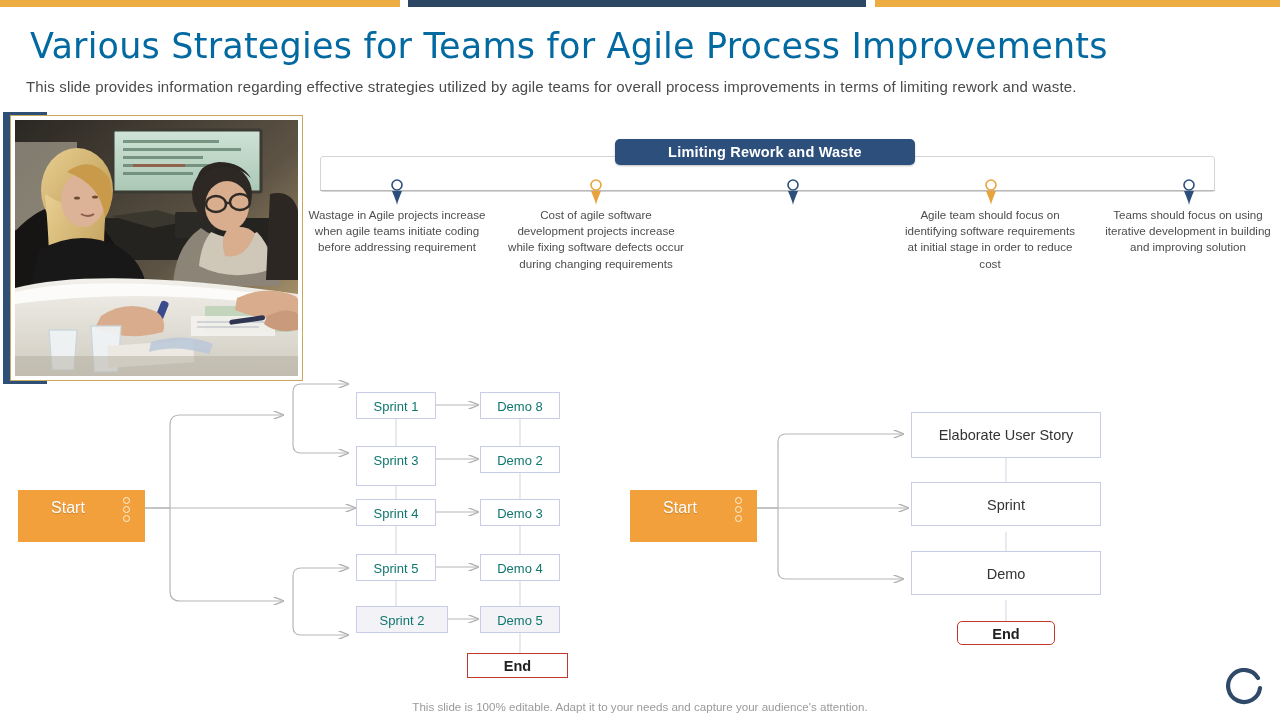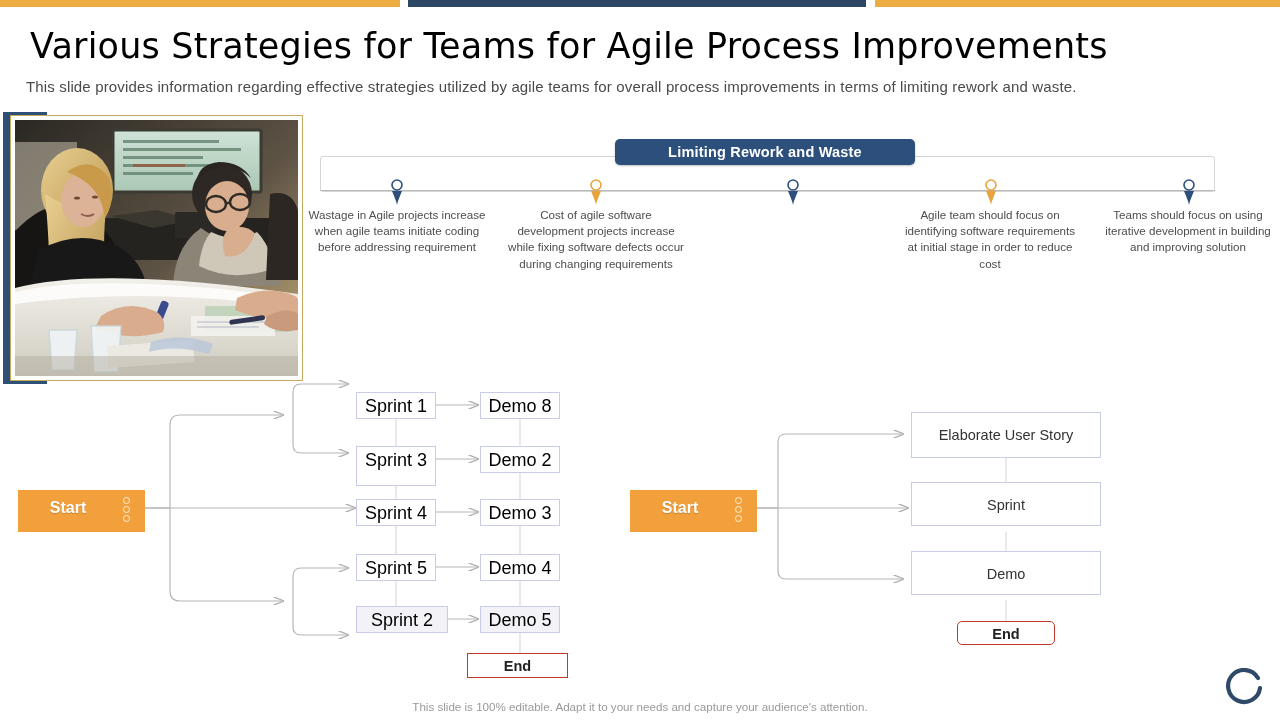--- a/index.html
+++ b/index.html
@@ -13,21 +13,21 @@
   
   .topbar{position:absolute;left:0;top:0;width:1280px;height:7px;}
   .topbar .seg{position:absolute;top:0;height:7px;}
   .seg-l{left:0;width:400px;background:#eead43;}
   .seg-m{left:408px;width:458px;background:#2b4763;height:9px;top:0;}
   .seg-r{left:875px;width:405px;background:#eead43;}
 
   
   .title{
     position:absolute;left:30px;top:24px;width:1120px;
-    font-size:35px;line-height:44px;color:#000000;
+    font-size:35px;line-height:44px;color:#0369a1;
     font-family:"DejaVu Sans","Liberation Sans",sans-serif;
     font-weight:400;letter-spacing:.2px;white-space:nowrap;
   }
   .subtitle{
     position:absolute;left:26px;top:78px;width:1180px;
     font-size:15px;color:#4a4a4a;letter-spacing:.15px;white-space:nowrap;
   }
 
   
   .photo-wrap{position:absolute;left:3px;top:112px;width:300px;height:272px;}
@@ -58,28 +58,28 @@
   .marker svg{display:block;}
   .col{
     position:absolute;top:207px;width:178px;
     font-size:11.6px;line-height:16.2px;color:#4d4d4d;text-align:center;
   }
 
   
   .fc-svg{position:absolute;left:0;top:380px;width:1280px;height:310px;}
   .node{
     position:absolute;background:#fff;border:1px solid #c9cce6;box-sizing:border-box;
-    font-size:18px;color:#000000;text-align:center;
+    font-size:13px;color:#0f766e;text-align:center;
   }
   .node.shaded{background:#f3f3f7;}
   .node span{display:block;}
   .node-lg{font-size:14.5px;color:#333;}
   .start{
-    position:absolute;width:127px;height:42px;background:#f2a03c;
-    color:#fff;font-weight:bold;font-size:16px;box-sizing:border-box;
+    position:absolute;width:127px;height:52px;background:#f2a03c;
+    color:#fff;font-weight:normal;font-size:16px;box-sizing:border-box;
   }
   .start .lbl{position:absolute;left:0;top:0;width:100px;height:36px;line-height:36px;text-align:center;
     text-shadow:0 1px 1px rgba(0,0,0,.18);}
   .start .dots{position:absolute;right:12px;top:7px;width:10px;height:22px;}
   .start .dots i{
     display:block;width:7px;height:7px;margin-bottom:2px;border-radius:50%;
     border:1.3px solid #fdf2d9;box-sizing:border-box;
   }
   .endbox{
     position:absolute;background:#fff;border:1.4px solid #c0392b;box-sizing:border-box;

